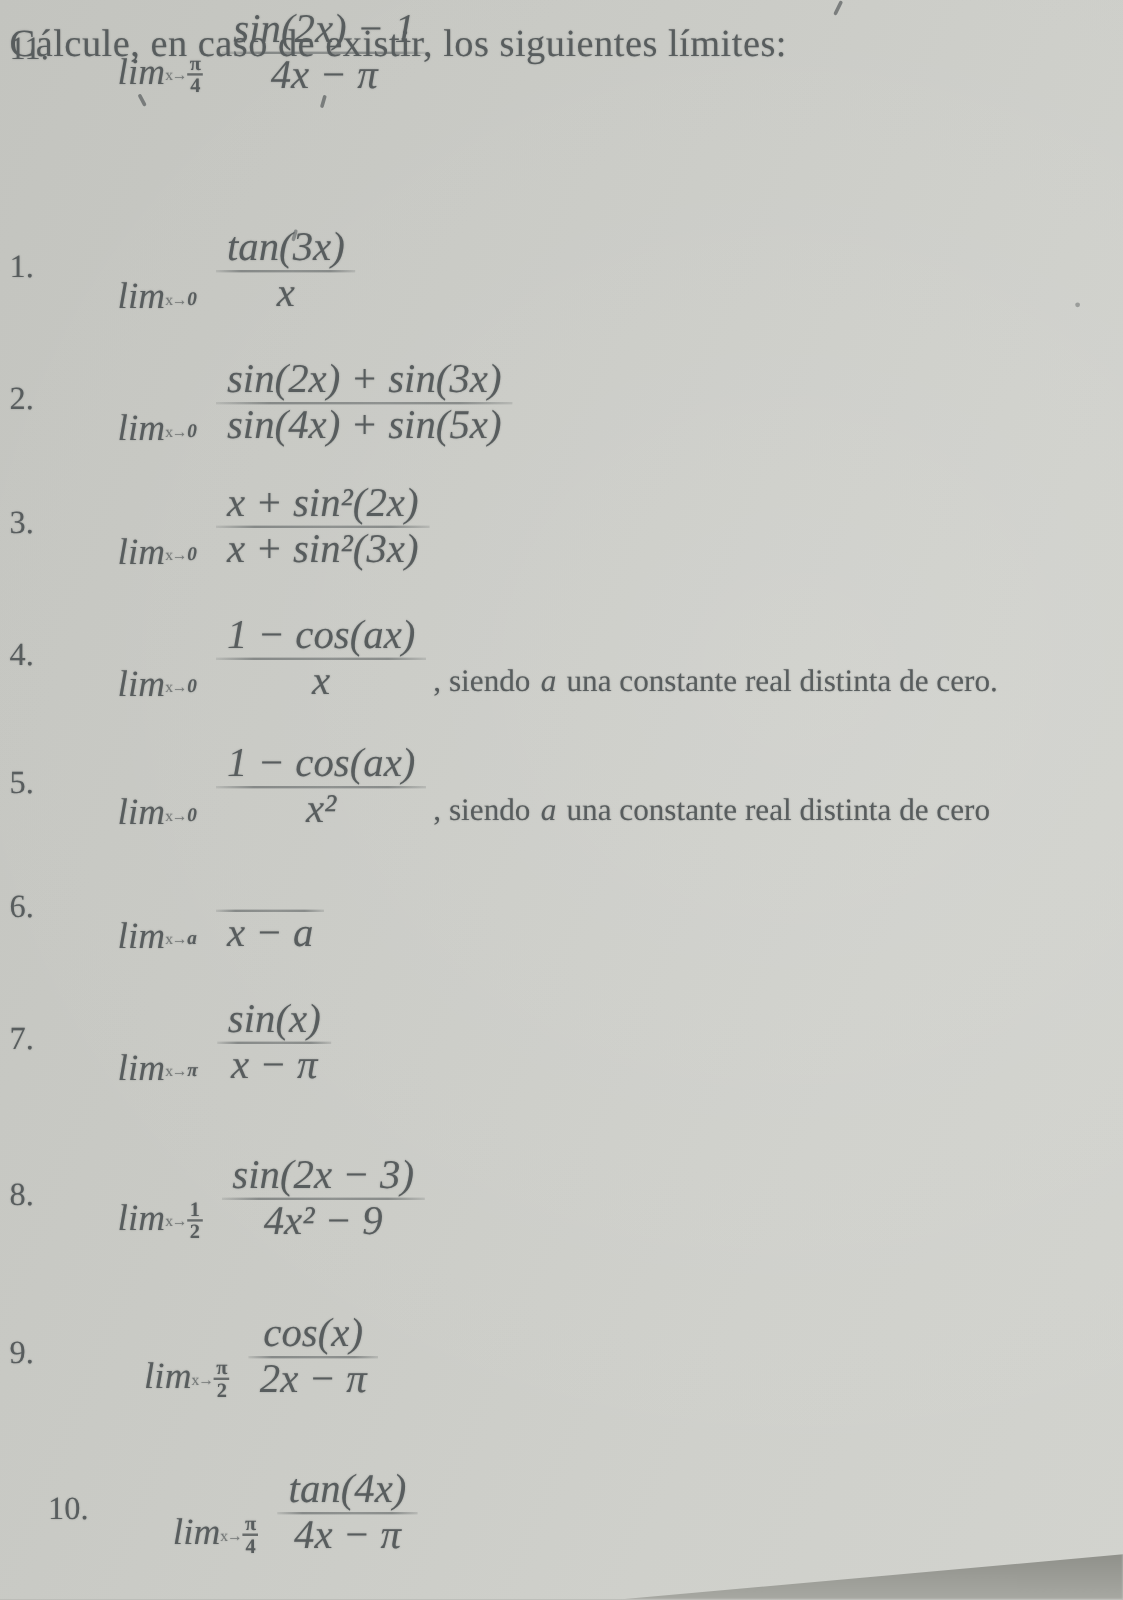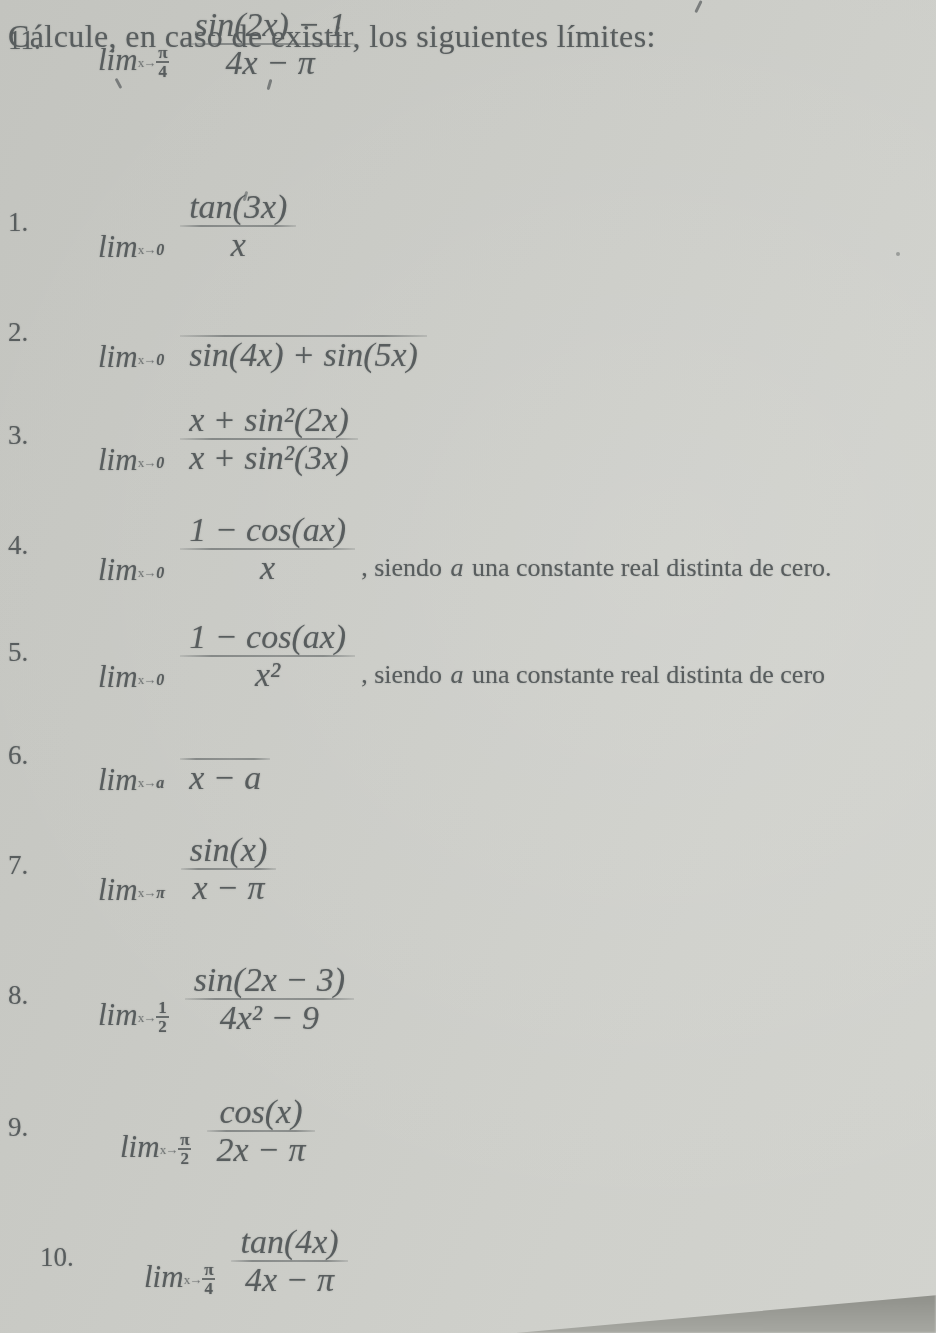--- a/index.html
+++ b/index.html
@@ -127,20 +127,21 @@
       <span class="limsub txt">
         <span class="sub-prefix">x→</span>
         <span class="sub-target">0</span>
         <span class="sub-frac">
           
           
         </span>
       </span>
     </div>
     <div class="frac">
+      <span class="f-num txt">sin(2x) + sin(3x)</span>
       <span class="f-bar"></span>
       <span class="f-den txt">sin(4x) + sin(5x)</span>
     </div>
   </div>
 
   <div class="item">
     <div class="num txt">3.</div>
     <div class="limblock">
       <span class="limword txt">lim</span>
       <span class="limsub txt">

